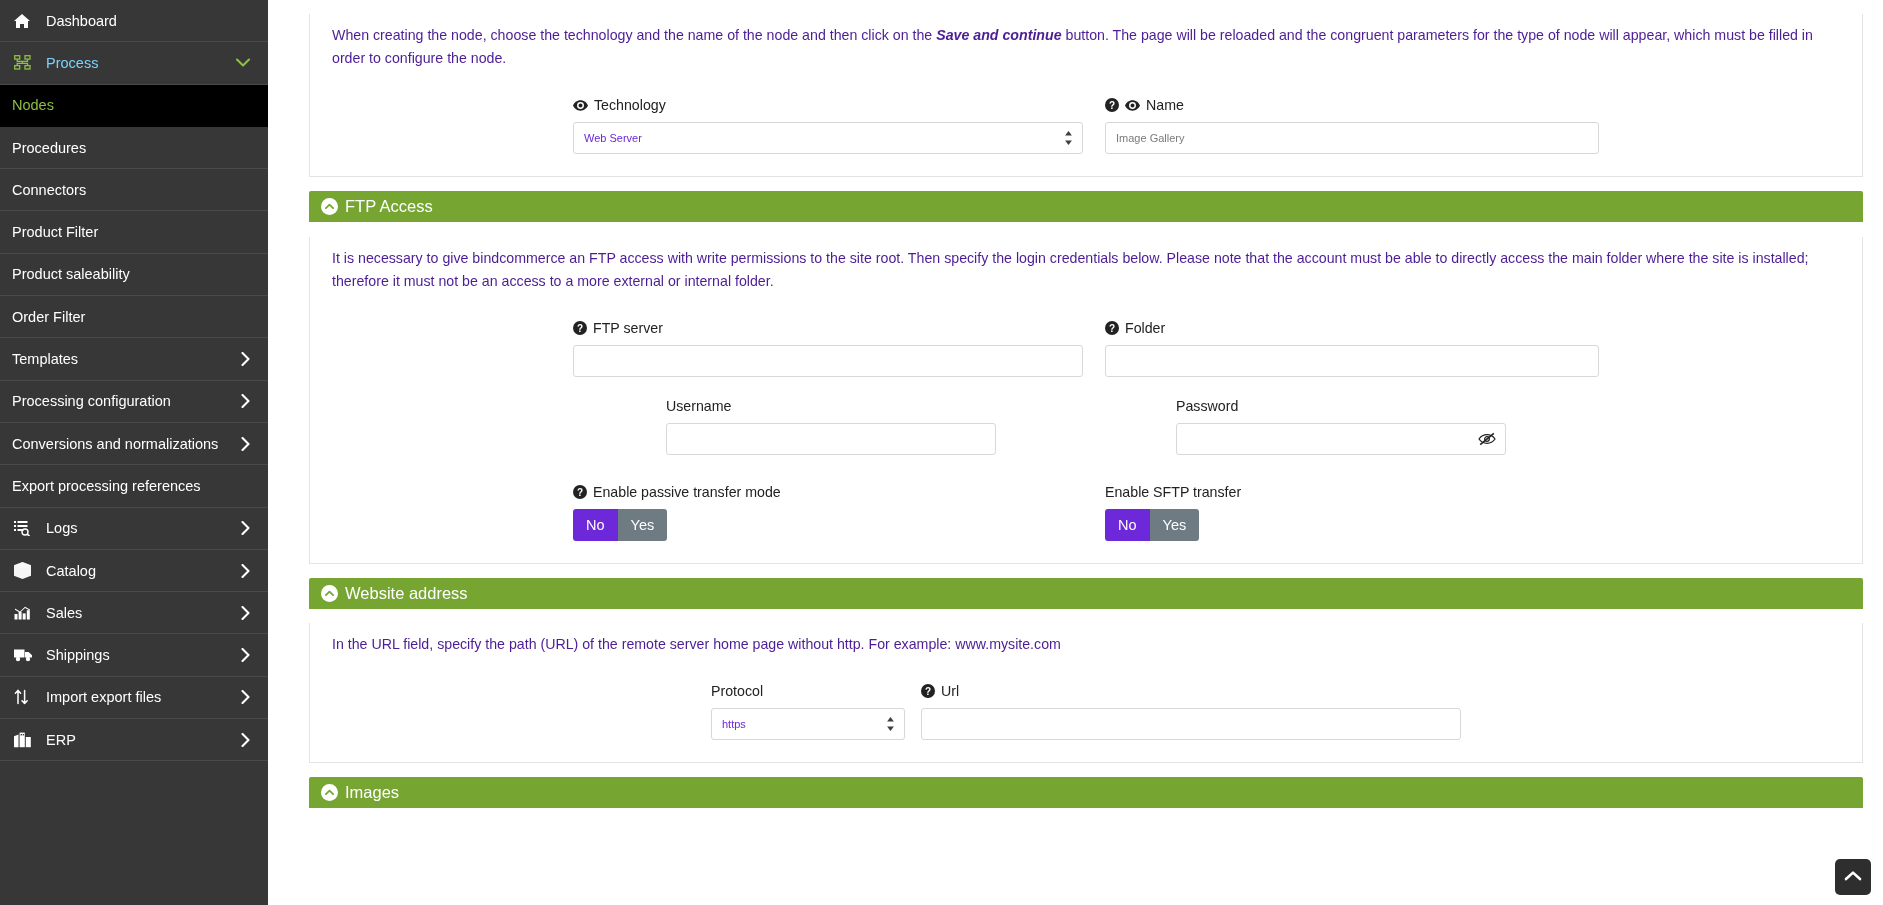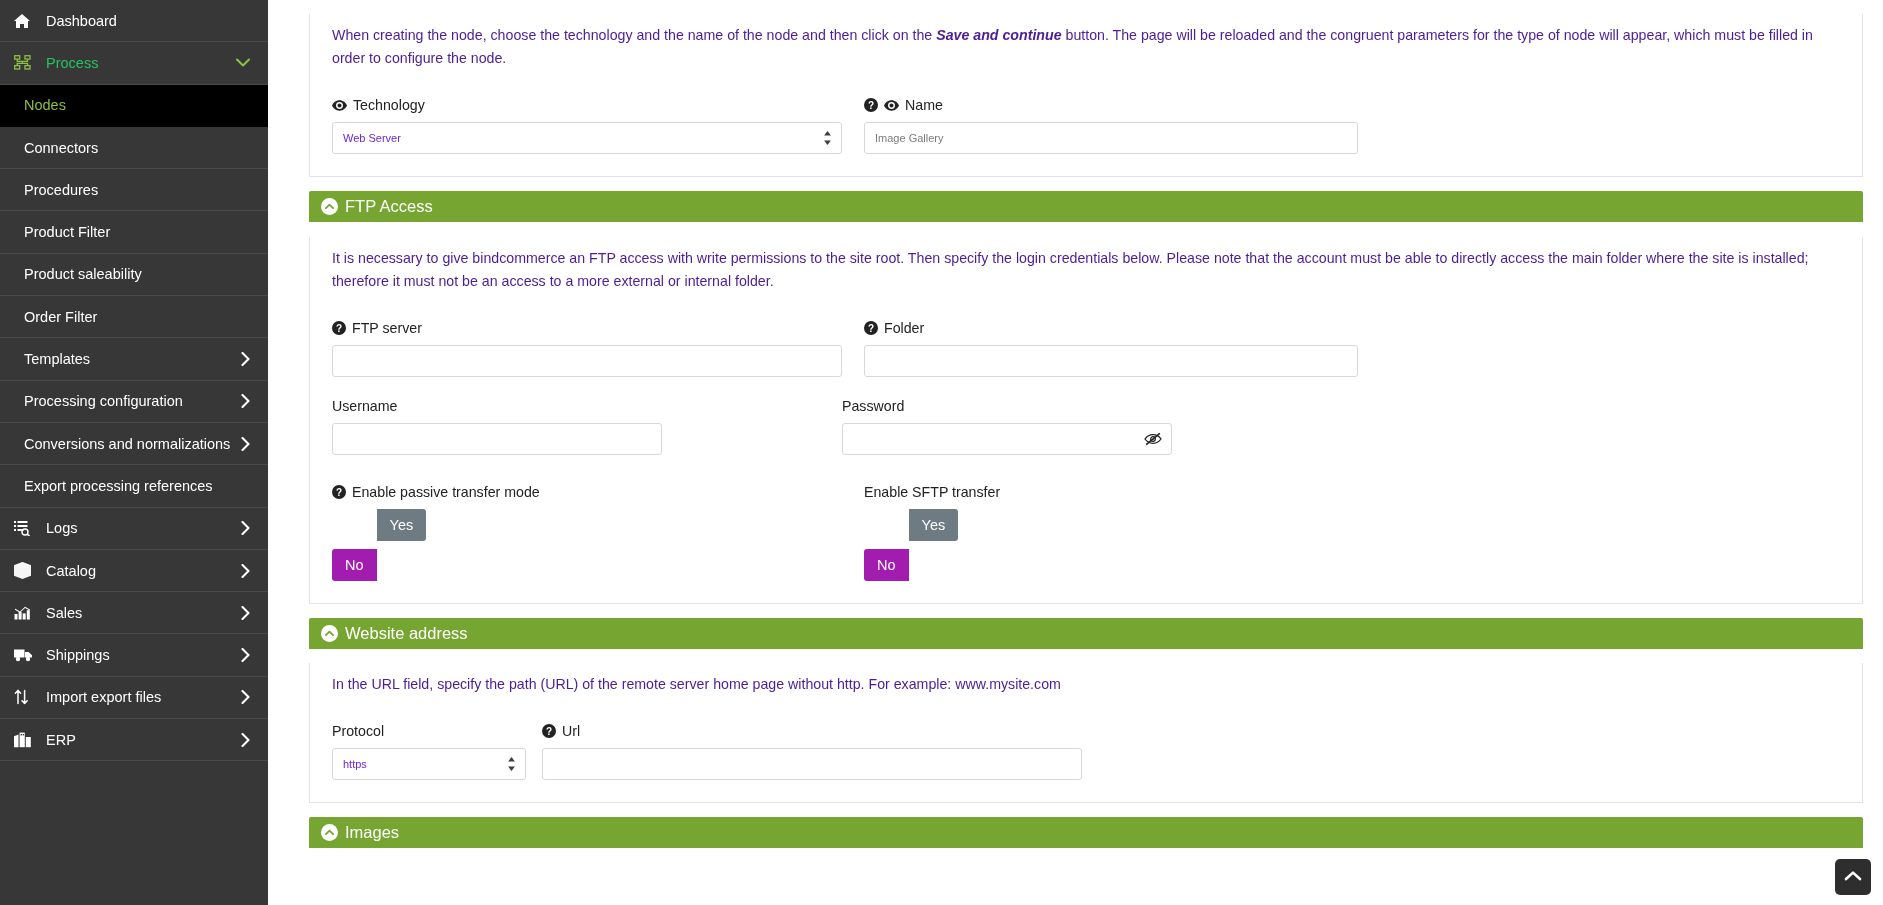--- a/index.html
+++ b/index.html
@@ -35,23 +35,23 @@
     display: inline-flex; align-items: center; justify-content: flex-start;
     margin-right: 10px;
     color: #ffffff;
   }
   .nav-item .ic svg { display: block; }
   .nav-item .lbl { flex: 1; }
   .nav-item .chev {
     margin-left: auto; color: #ffffff;
     display: inline-flex; align-items: center;
   }
-  .nav-item.sub { padding-left: 24px; font-size: 14.5px; }
+  .nav-item.sub { padding-left: 12px; font-size: 14.5px; }
   .nav-item.sub .lbl { padding-left: 0; }
-  .nav-item.active-parent .lbl { color: #22c55e; }
+  .nav-item.active-parent .lbl { color: #7dd3fc; }
   .nav-item.active-parent .ic { color: #8dbf42; }
   .nav-item.active-parent .chev { color: #8dbf42; }
   .nav-item.current {
     background: #000000;
     border-bottom: 1px solid #000000;
   }
   .nav-item.current .lbl { color: #8dbf42; }
 
   
   #main {
@@ -66,21 +66,21 @@
     border-top: none;
     margin: 0 20px 0 41px;
   }
   .panel-body { padding: 0 22px 22px 22px; }
   .helptext {
     font-size: 14.2px; color: #4c1d95; line-height: 23px;
     padding: 10px 0 6px 0;
   }
   .helptext i { font-style: italic; font-weight: bold; }
 
-  .form-row { display: flex; }
+  .form-row { display: flex; justify-content: center; }
   .fg { padding-top: 6px; }
   .fg-label {
     font-size: 14.2px; color: #222; font-weight: normal;
     display: flex; align-items: center; gap: 6px;
     margin-bottom: 8px; height: 18px;
   }
   .fg-label .q, .fg-label .eye { display: inline-flex; align-items: center; }
 
   .ctl {
     height: 32px;
@@ -131,21 +131,21 @@
   
   .btn-group { display: flex; }
   .tgl {
     min-width: 41px; height: 32px;
     display: inline-flex; align-items: center; justify-content: center;
     font-size: 14.5px; color: #fff;
     padding: 0 13px;
     border: none; cursor: pointer;
     font-family: "Liberation Sans", sans-serif;
   }
-  .tgl.no  { background: #a21caf; border-radius: 3px 0 0 3px; margin-top: 40px; }
+  .tgl.no  { background: #6d28d9; border-radius: 3px 0 0 3px; }
   .tgl.yes { background: #6f7b83; border-radius: 0 3px 3px 0; }
 
   
   #to-top {
     position: absolute; right: 12px; bottom: 10px;
     width: 36px; height: 36px;
     background: #2e2e2e; border-radius: 5px;
     display: flex; align-items: center; justify-content: center;
     color: #fff; cursor: pointer;
     z-index: 40;
@@ -183,25 +183,25 @@
             <path d="M1 1.5l6 6 6-6"></path>
           </svg>
       </span>
     </div>
 
     <div class="nav-item sub current">
       <span class="lbl">Nodes</span>
     </div>
 
     <div class="nav-item sub">
+      <span class="lbl">Procedures</span>
+    </div>
+
+    <div class="nav-item sub">
       <span class="lbl">Connectors</span>
-    </div>
-
-    <div class="nav-item sub">
-      <span class="lbl">Procedures</span>
     </div>
 
     <div class="nav-item sub">
       <span class="lbl">Product Filter</span>
     </div>
 
     <div class="nav-item sub">
       <span class="lbl">Product saleability</span>
     </div>
 

